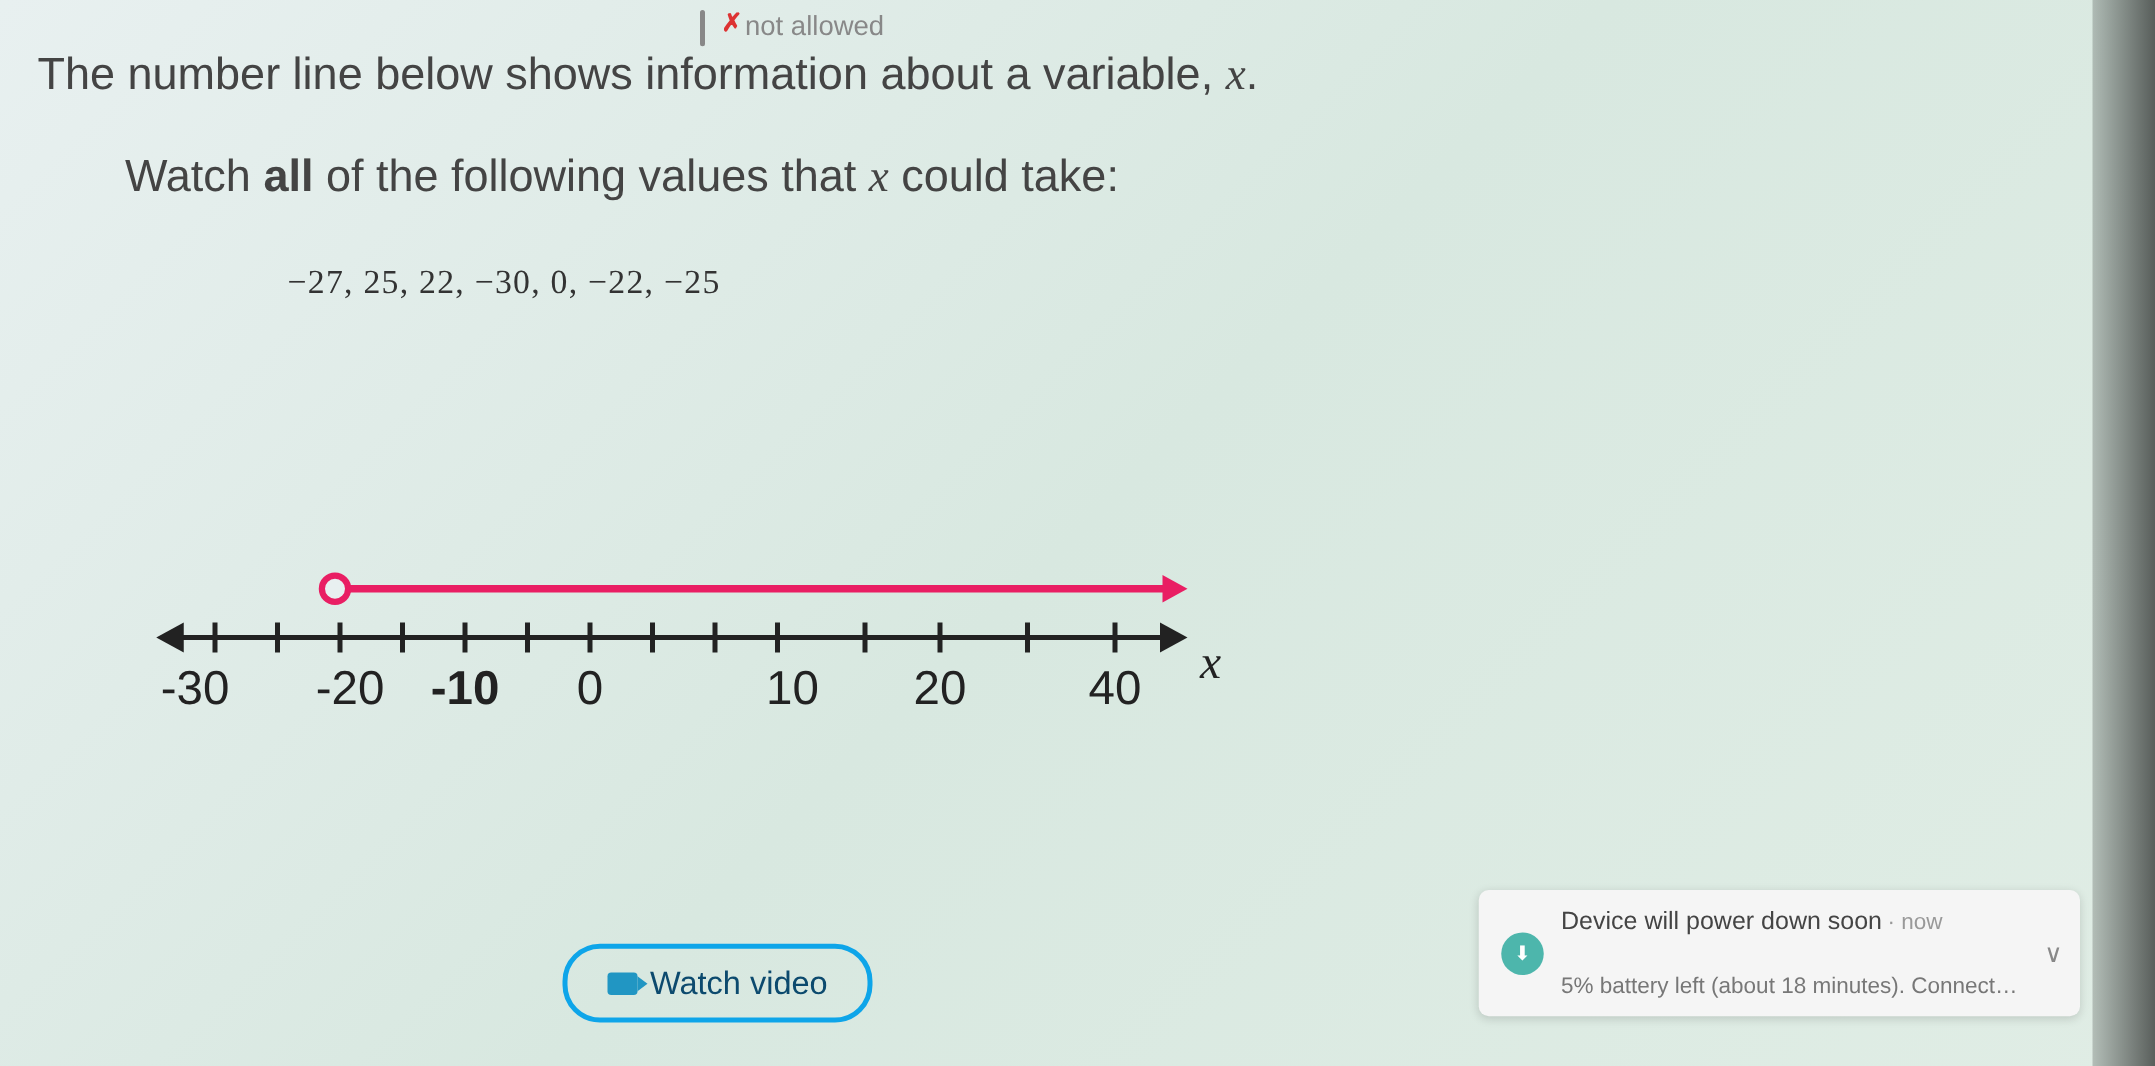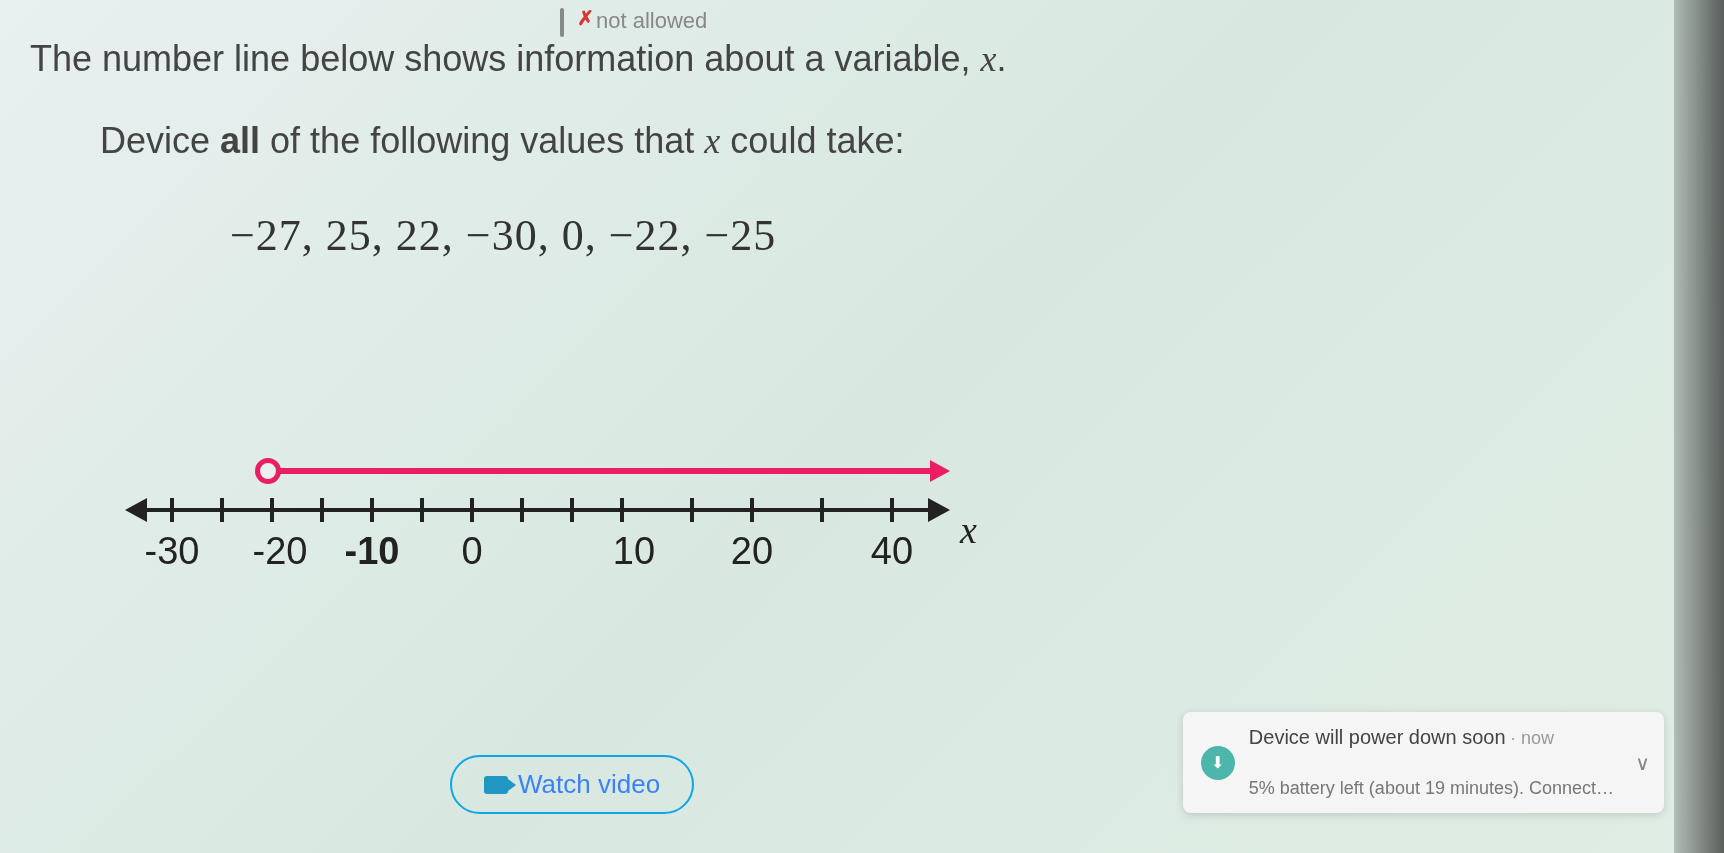--- a/index.html
+++ b/index.html
@@ -60,21 +60,21 @@
       font-size: 36px;
       color: #444;
     }
     .instruction-text .bold {
       font-weight: bold;
     }
     .values-list {
       position: absolute;
       top: 210px;
       left: 230px;
-      font-size: 44px;
+      font-size: 27px;
       font-family: 'Times New Roman', serif;
       color: #333;
       letter-spacing: 1px;
       text-align: center;
     }
     .math-var {
       font-family: 'Times New Roman', serif;
       font-style: italic;
     }
     
@@ -168,24 +168,24 @@
       font-family: 'Times New Roman', serif;
       font-style: italic;
       color: #222;
     }
     
     .watch-video-btn {
       position: absolute;
       top: 755px;
       left: 450px;
       padding: 12px 32px;
-      border: 2px solid #0ea5e9;
+      border: 4px solid #0ea5e9;
       border-radius: 30px;
       background: transparent;
-      color: #3b82f6;
+      color: #0c4a6e;
       font-size: 26px;
       cursor: pointer;
       display: flex;
       align-items: center;
       gap: 10px;
     }
     .video-icon {
       width: 24px;
       height: 18px;
       background: #2196c3;
@@ -272,37 +272,37 @@
     <span class="x-mark">✗</span>
   </span>
   <span>not allowed</span>
 </div>
 
 <div class="question-text">
   <span>The number line below shows information about a variable, </span><span class="math-var">x</span><span>.</span>
 </div>
 
 <div class="instruction-text">
-  <span>Device </span><span class="bold">all</span><span> of the following values that </span><span class="math-var">x</span><span> could take:</span>
+  <span>Watch </span><span class="bold">all</span><span> of the following values that </span><span class="math-var">x</span><span> could take:</span>
 </div>
 
 <div class="values-list">−27,   25,   22,   −30,   0,  −22,  −25</div>
 
 <div class="number-line-container">
   <div class="inequality-ray"></div>
   <div class="inequality-arrow"></div>
   <div class="open-circle"></div>
 
   <div class="axis-line"></div>
   <div class="axis-arrow-left"></div>
   <div class="axis-arrow-right"></div>
 
   <div id="ticks-container">
       <div class="tick" style="left: 50px;"></div>
-      <div class="tick-label" style="left: 52px;">-30</div>
+      <div class="tick-label" style="left: 36px;">-30</div>
       <div class="tick" style="left: 100px;"></div>
       <div class="tick" style="left: 150px;"></div>
       <div class="tick-label" style="left: 160px;">-20</div>
       <div class="tick" style="left: 200px;"></div>
       <div class="tick" style="left: 250px;"></div>
       <div class="tick-label" style="left: 252px; font-weight: bold;">-10</div>
       <div class="tick" style="left: 300px;"></div>
       <div class="tick" style="left: 350px;"></div>
       <div class="tick-label" style="left: 352px;">0</div>
       <div class="tick" style="left: 400px;"></div>
@@ -325,18 +325,18 @@
   <span>Watch video</span>
 </button>
 
 <div class="notification">
   <div class="notif-icon">⬇</div>
   <div class="notif-content">
     <div>
       <span class="notif-title">Device will power down soon</span>
       <span class="notif-time"> · </span><span class="notif-time">now</span>
     </div>
-    <div class="notif-body">5% battery left (about 19 minutes). Connect…</div>
+    <div class="notif-body">5% battery left (about 18 minutes). Connect…</div>
   </div>
   <div class="notif-chevron">∨</div>
 </div>
 
 <div class="right-edge"></div>
 
 </body></html>

